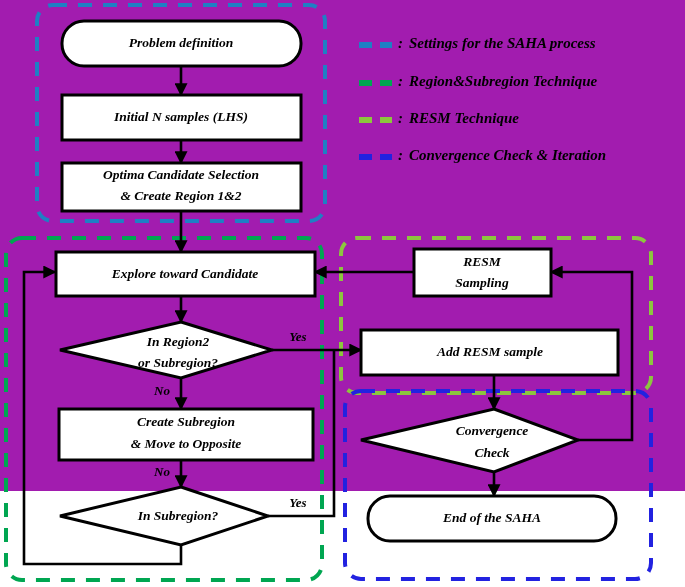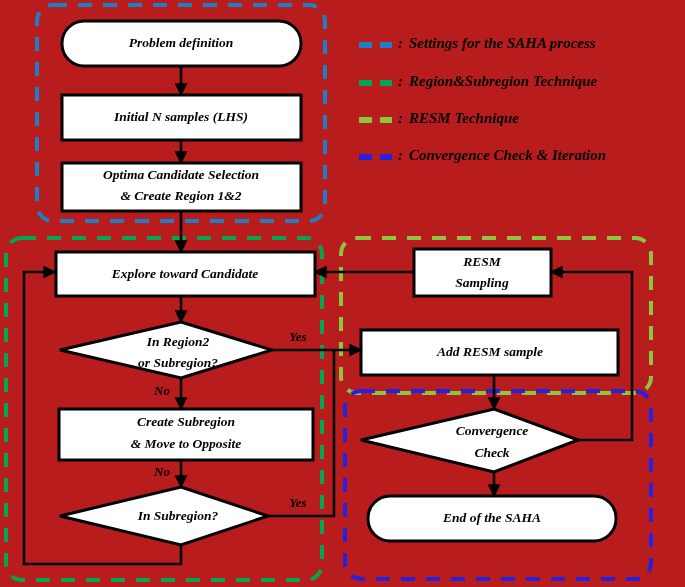--- a/index.html
+++ b/index.html
@@ -9,22 +9,22 @@
   }
   body {
     width: 685px;
     height: 587px;
     font-family: "Liberation Serif", serif;
     overflow: hidden;
   }
   #diagram-root {
     position: relative;
     width: 685px;
-    height: 587px;
-    background: #b91c1c;
+    height: 491px;
+    background: #a21caf;
   }
   svg.flow {
     display: block;
     width: 685px;
     height: 587px;
   }
   .node-text {
     font-family: "Liberation Serif", serif;
     font-weight: bold;
     font-style: italic;

